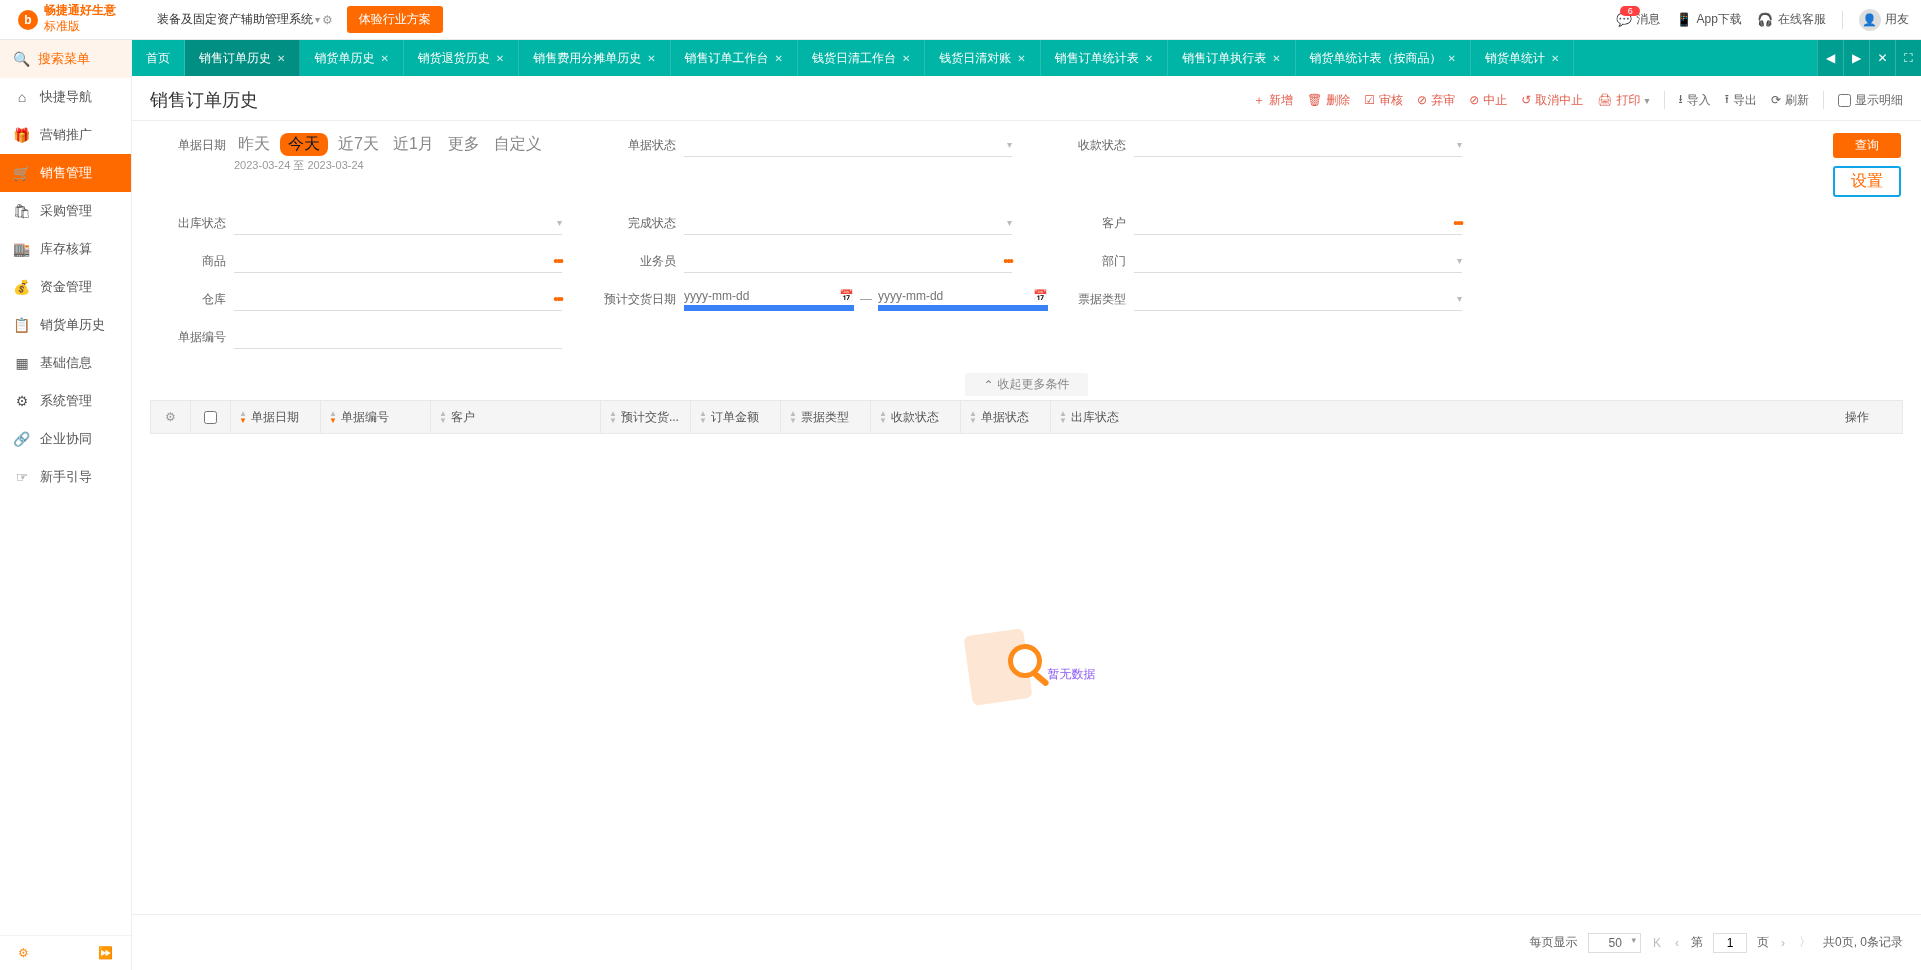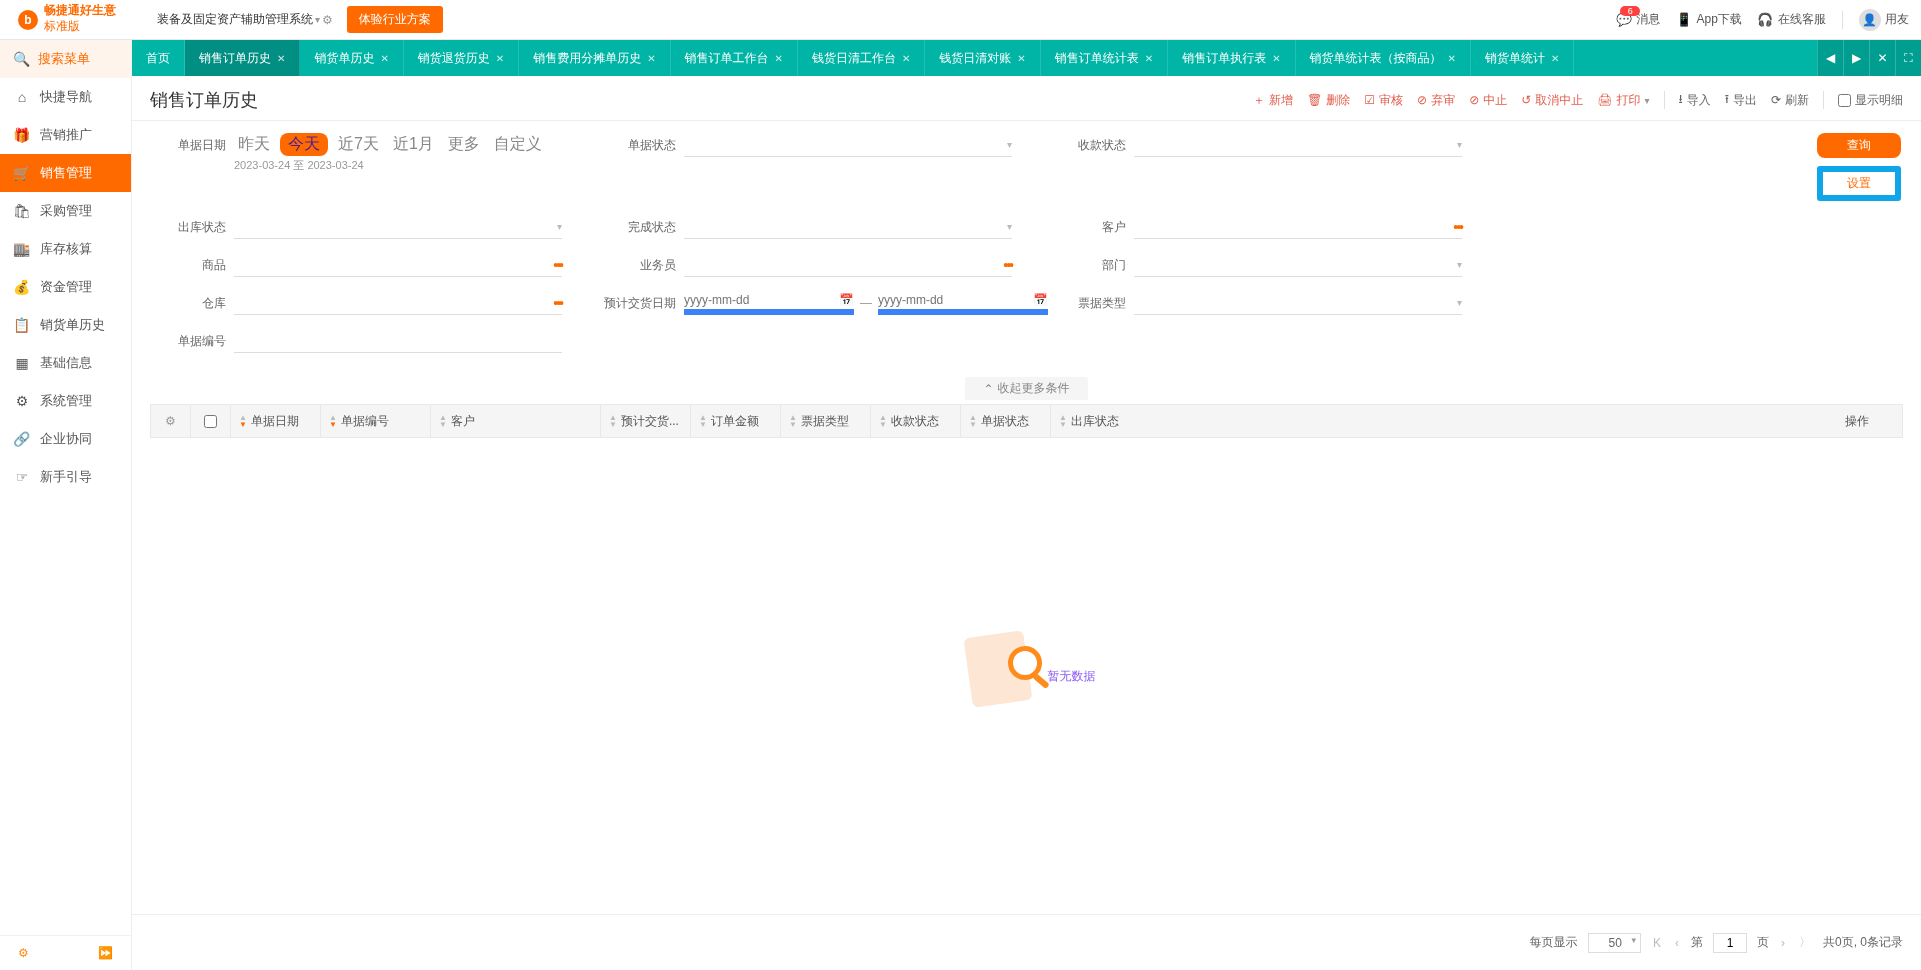--- a/index.html
+++ b/index.html
@@ -62,25 +62,25 @@
 .frow { display: flex; gap: 40px; margin-bottom: 14px; align-items: flex-start; }
 .fcol { display: flex; align-items: flex-start; gap: 8px; width: 410px; }
 .fcol.label-only { width: 410px; }
 .flabel { width: 74px; text-align: right; color: #666; font-size: 12px; padding-top: 4px; flex-shrink:0; }
 .finput { flex: 1; border: none; border-bottom: 1px solid #ddd; height: 24px; font-size: 12px; color: #333; outline: none; background: transparent; }
 .finput-wrap { flex: 1; border-bottom: 1px solid #ddd; height: 24px; display: flex; align-items: center; position: relative; }
 .finput-wrap .more { color: #ff6a00; font-size: 14px; margin-left: auto; cursor: pointer; letter-spacing: -2px; }
 .finput-wrap .chev-d { color: #bbb; margin-left: auto; font-size: 10px; }
 .date-chips { display: flex; gap: 6px; align-items: center; flex-wrap: wrap; }
 .chip { font-size: 16px; color: #888; cursor: pointer; padding: 1px 4px; }
-.chip.active { background: #ff6a00; color: #4c1d95; border-radius: 8px; padding: 1px 8px; }
+.chip.active { background: #ff6a00; color: #0f172a; border-radius: 8px; padding: 1px 8px; }
 .date-range { font-size: 11px; color: #999; margin-top: 2px; }
 .side-actions { display: flex; flex-direction: column; gap: 8px; margin-left: auto; }
-.btn-q { background: #ff6a00; color: #fff; border: none; padding: 4px 16px; border-radius: 8px; cursor: pointer; font-size: 12px; }
-.btn-s { background: #fff; color: #ff6a00; border: 6px solid #0ea5e9; padding: 3px 24px; border-radius: 3px; cursor: pointer; font-size: 12px; }
+.btn-q { background: #ff6a00; color: #fff; border: none; padding: 4px 16px; border-radius: 3px; cursor: pointer; font-size: 12px; }
+.btn-s { background: #fff; color: #ff6a00; border: 2px solid #0ea5e9; padding: 3px 16px; border-radius: 3px; cursor: pointer; font-size: 16px; }
 .date-pair { display: flex; align-items: center; gap: 6px; flex: 1; }
 .date-box { flex: 1; border-bottom: 6px solid #3b82f6; height: 24px; display: flex; align-items: center; position: relative; }
 .date-box input { border: none; outline: none; font-size: 12px; color: #999; flex: 1; background: transparent; }
 .cal-ic { color: #ff8c1a; font-size: 12px; }
 .dash { color: #999; }
 
 
 .collapse-bar { text-align: center; font-size: 12px; color: #888; padding: 4px 0; }
 .collapse-btn { display: inline-flex; align-items: center; gap: 4px; background: #f5f5f5; padding: 3px 18px; border-radius: 3px 3px 0 0; cursor: pointer; }
 

